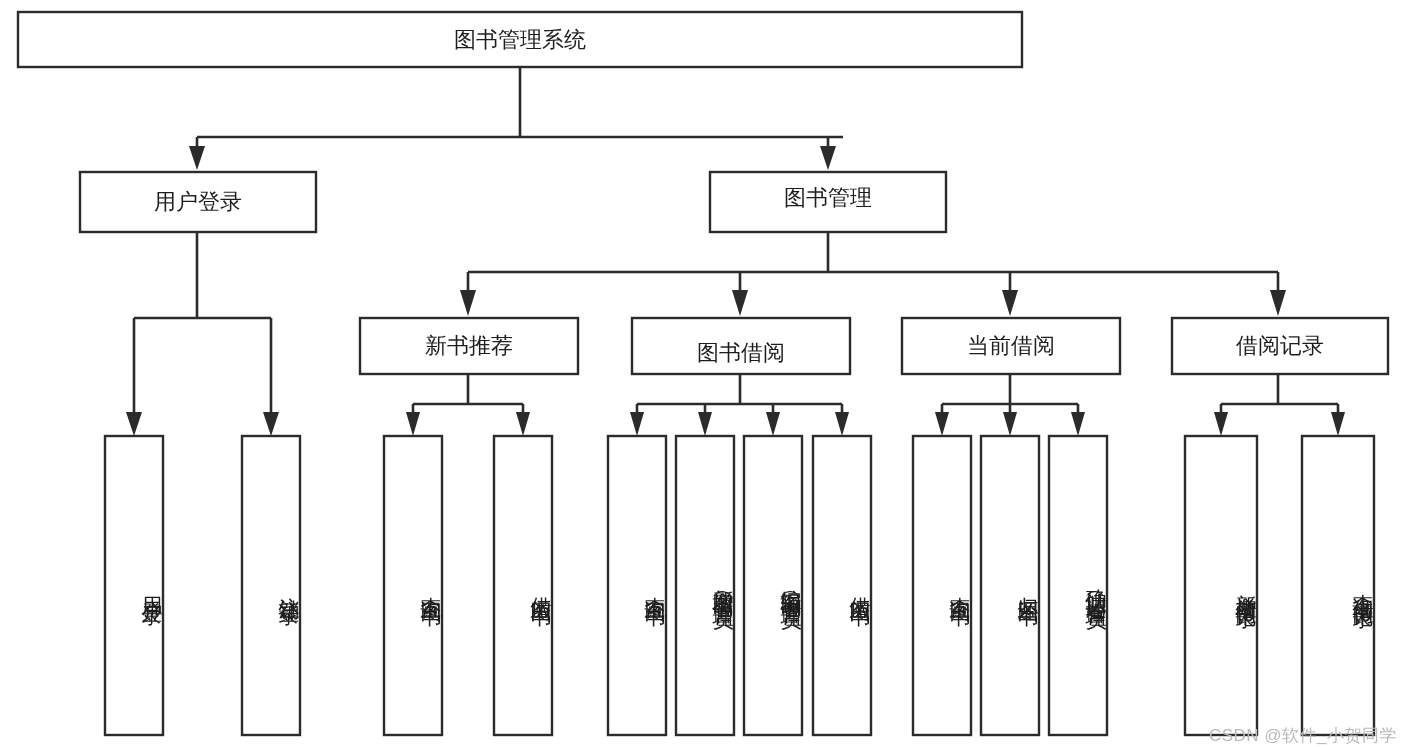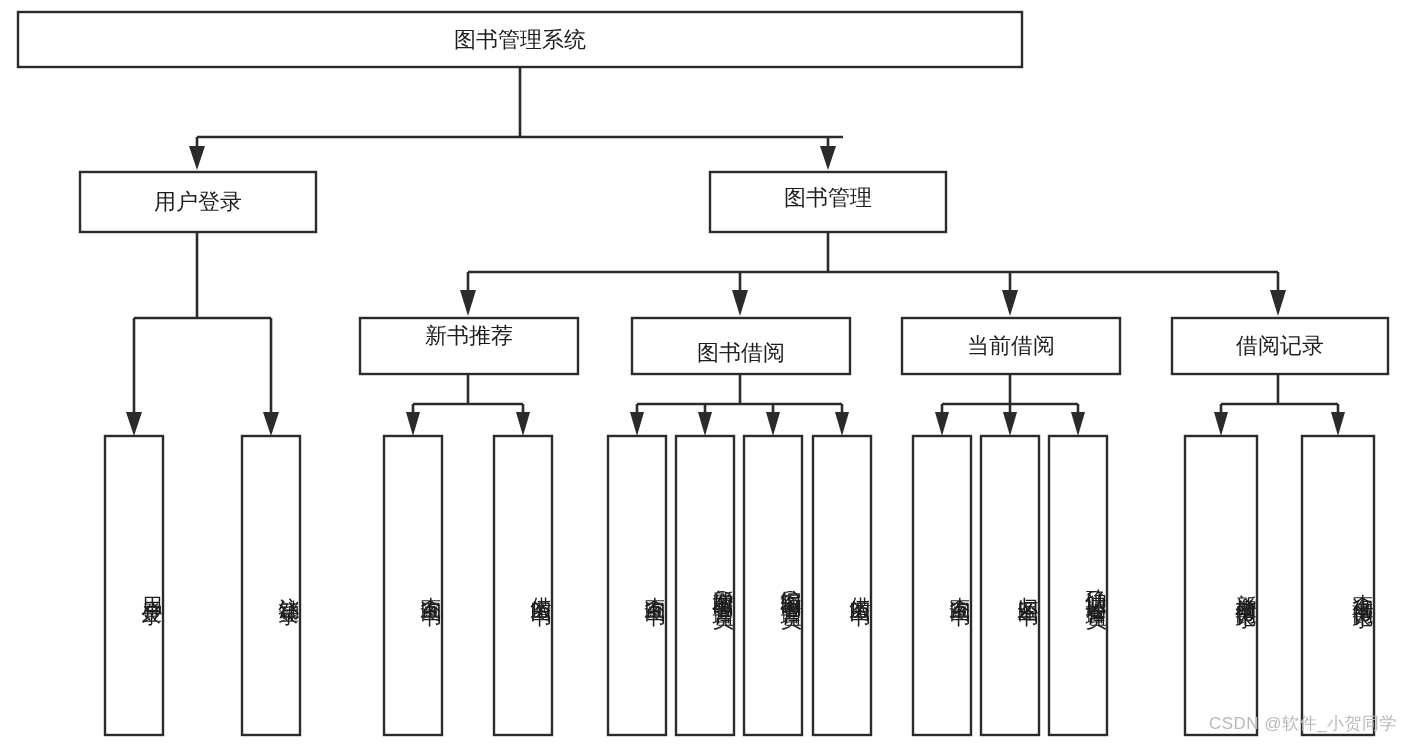--- a/index.html
+++ b/index.html
@@ -61,21 +61,21 @@
     justify-content: center;
     font-family: "Liberation Sans", "DejaVu Sans", sans-serif;
     font-size: 22px;
     color: #1d1d1d;
     pointer-events: none;
     border-radius: 16px;
   }
   #watermark {
     position: absolute;
     right: 8px;
-    bottom: 12px;
+    bottom: 0;
     font-family: "Liberation Sans", "DejaVu Sans", sans-serif;
     font-size: 17px;
     color: #b9b9b9;
     letter-spacing: 0.5px;
     white-space: nowrap;
     text-align: right;
   }
 </style>
 </head>
 <body>
@@ -171,21 +171,21 @@
 
     <rect class="node-rect" x="1185" y="436" width="72" height="299"></rect>
     <rect class="node-rect" x="1302" y="436" width="72" height="299"></rect>
   </svg>
 
   <div class="hlabel-wrap" style="left:18px; top:12px; width:1004px; height:55px;">图书管理系统</div>
 
   <div class="hlabel-wrap" style="left:80px; top:172px; width:236px; height:60px;">用户登录</div>
   <div class="hlabel-wrap" style="left:710px; top:172px; width:236px; height:52px;">图书管理</div>
 
-  <div class="hlabel-wrap" style="left:360px; top:308px; width:218px; height:56px;">新书推荐</div>
+  <div class="hlabel-wrap" style="left:360px; top:318px; width:218px; height:56px;">新书推荐</div>
   <div class="hlabel-wrap" style="left:632px; top:318px; width:218px; height:56px;margin-top:7px;">图书借阅</div>
   <div class="hlabel-wrap" style="left:902px; top:318px; width:218px; height:56px;">当前借阅</div>
   <div class="hlabel-wrap" style="left:1172px; top:318px; width:216px; height:56px;">借阅记录</div>
 
   <div class="vlabel-wrap" style="left:105px; top:436px; width:58px; height:299px;">用户登录</div>
   <div class="vlabel-wrap" style="left:242px; top:436px; width:58px; height:299px;">注销登录</div>
 
   <div class="vlabel-wrap" style="left:384px; top:436px; width:58px; height:299px;">查询图书</div>
   <div class="vlabel-wrap" style="left:494px; top:436px; width:58px; height:299px;">借阅图书</div>
 

